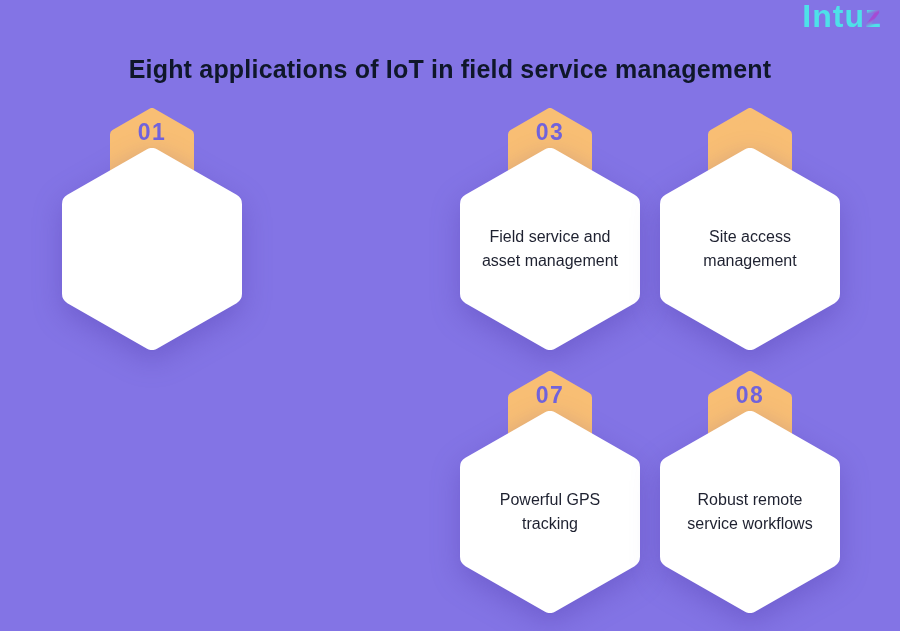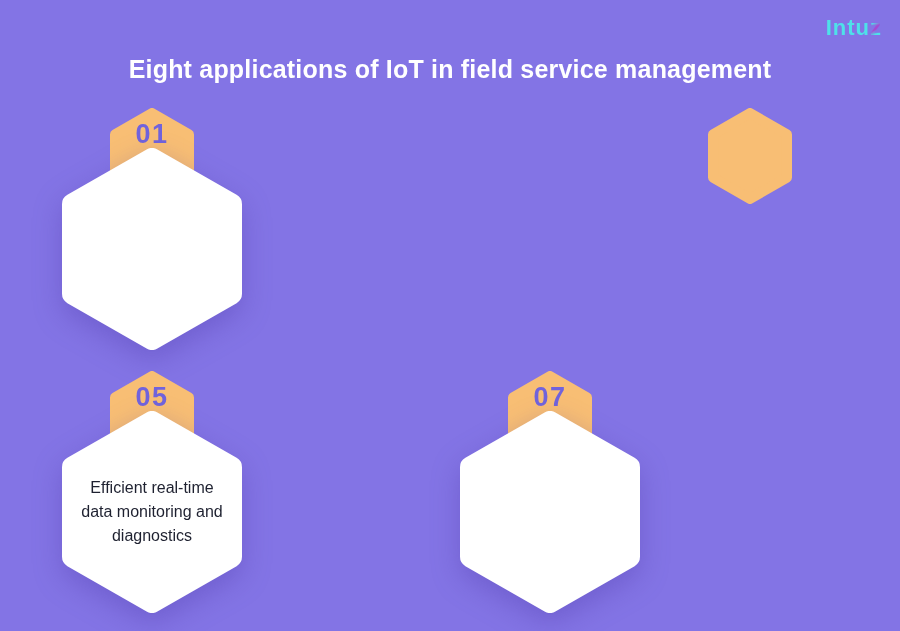--- a/index.html
+++ b/index.html
@@ -2,39 +2,39 @@
 <html><head>
 <meta charset="utf-8">
 <style>
   html,body{margin:0;padding:0;background:#6b5dd0;}
   .canvas{
     position:relative;width:900px;height:631px;overflow:hidden;
     background:#8374E5;
     font-family:"Liberation Sans", sans-serif;
   }
   .logo{
-    position:absolute;top:17px;right:18px;
-    font-size:22px;font-weight:700;letter-spacing:1px;
+    position:absolute;top:0;right:18px;
+    font-size:32px;font-weight:700;letter-spacing:1px;
     color:#4EE1E9;line-height:1;
   }
   .logo .logo-z{
     background:linear-gradient(155deg,#4EE1E9 30%,#A44BD3 46%,#A44BD3 56%,#4EE1E9 72%);
     -webkit-background-clip:text;background-clip:text;color:transparent;
   }
   .title{
     position:absolute;top:55px;left:0;width:100%;
-    text-align:center;color:#ffffff;
+    text-align:center;color:#0f172a;
     font-size:25px;font-weight:700;letter-spacing:.2px;
   }
   .card{position:absolute;width:196px;height:250px;}
   .badge{position:absolute;left:56px;top:0;width:84px;height:96px;}
   .badge svg{position:absolute;left:0;top:0;width:100%;height:100%;}
   .badge-num{
     position:absolute;left:0;top:11px;width:100%;
-    text-align:center;font-size:27px;font-weight:700;
+    text-align:center;font-size:23px;font-weight:700;
     color:#7163DC;letter-spacing:1.5px;
   }
   .hexbody{
     position:absolute;left:8px;top:40px;width:180px;height:202px;
     display:flex;align-items:center;justify-content:center;text-align:center;
   }
   .hexbody svg{
     position:absolute;left:0;top:0;width:100%;height:100%;
     filter:drop-shadow(0 10px 14px rgba(72,52,160,.33));
   }
@@ -66,53 +66,74 @@
       <div class="badge-num">01</div>
     </div>
     <div class="hexbody">
       <svg viewBox="0 0 100 113" preserveAspectRatio="none">
           <polygon points="50,6 94,31.4 94,81.6 50,107 6,81.6 6,31.4" fill="#FFFFFF" stroke="#FFFFFF" stroke-width="12" stroke-linejoin="round"></polygon>
         </svg>
     </div>
   </div>
 
 
+  <div class="card c2">
+    <div class="badge">
+      <svg viewBox="0 0 100 114" preserveAspectRatio="none">
+          <polygon points="50,6 94,31.4 94,82.6 50,108 6,82.6 6,31.4" fill="#F8BE74" stroke="#F8BE74" stroke-width="12" stroke-linejoin="round"></polygon>
+        </svg>
+      <div class="badge-num">03</div>
+    </div>
+    <div class="hexbody">
+      <svg viewBox="0 0 100 113" preserveAspectRatio="none">
+          <polygon points="50,6 94,31.4 94,81.6 50,107 6,81.6 6,31.4" fill="#FFFFFF" stroke="#FFFFFF" stroke-width="12" stroke-linejoin="round"></polygon>
+        </svg>
+      <div class="hex-label">Field service and asset management</div>
+    </div>
+  </div>
 
   <div class="card c3">
     <div class="badge">
       <svg viewBox="0 0 100 114" preserveAspectRatio="none">
           <polygon points="50,6 94,31.4 94,82.6 50,108 6,82.6 6,31.4" fill="#F8BE74" stroke="#F8BE74" stroke-width="12" stroke-linejoin="round"></polygon>
         </svg>
     </div>
-  </div>
-
-  <div class="card c4">
-    <div class="badge">
-      <svg viewBox="0 0 100 114" preserveAspectRatio="none">
-          <polygon points="50,6 94,31.4 94,82.6 50,108 6,82.6 6,31.4" fill="#F8BE74" stroke="#F8BE74" stroke-width="12" stroke-linejoin="round"></polygon>
-        </svg>
-      <div class="badge-num">05</div>
-    </div>
     <div class="hexbody">
       <svg viewBox="0 0 100 113" preserveAspectRatio="none">
           <polygon points="50,6 94,31.4 94,81.6 50,107 6,81.6 6,31.4" fill="#FFFFFF" stroke="#FFFFFF" stroke-width="12" stroke-linejoin="round"></polygon>
         </svg>
-      <div class="hex-label">Efficient real-time data monitoring and diagnostics</div>
+      <div class="hex-label">Site access management</div>
     </div>
   </div>
+
 
 
   <div class="card c6">
     <div class="badge">
       <svg viewBox="0 0 100 114" preserveAspectRatio="none">
           <polygon points="50,6 94,31.4 94,82.6 50,108 6,82.6 6,31.4" fill="#F8BE74" stroke="#F8BE74" stroke-width="12" stroke-linejoin="round"></polygon>
         </svg>
       <div class="badge-num">07</div>
     </div>
     <div class="hexbody">
       <svg viewBox="0 0 100 113" preserveAspectRatio="none">
           <polygon points="50,6 94,31.4 94,81.6 50,107 6,81.6 6,31.4" fill="#FFFFFF" stroke="#FFFFFF" stroke-width="12" stroke-linejoin="round"></polygon>
         </svg>
+      <div class="hex-label">Powerful GPS tracking</div>
     </div>
   </div>
 
+  <div class="card c7">
+    <div class="badge">
+      <svg viewBox="0 0 100 114" preserveAspectRatio="none">
+          <polygon points="50,6 94,31.4 94,82.6 50,108 6,82.6 6,31.4" fill="#F8BE74" stroke="#F8BE74" stroke-width="12" stroke-linejoin="round"></polygon>
+        </svg>
+      <div class="badge-num">08</div>
+    </div>
+    <div class="hexbody">
+      <svg viewBox="0 0 100 113" preserveAspectRatio="none">
+          <polygon points="50,6 94,31.4 94,81.6 50,107 6,81.6 6,31.4" fill="#FFFFFF" stroke="#FFFFFF" stroke-width="12" stroke-linejoin="round"></polygon>
+        </svg>
+      <div class="hex-label">Robust remote service workflows</div>
+    </div>
+  </div>
 
 </div>
 
 </body></html>

